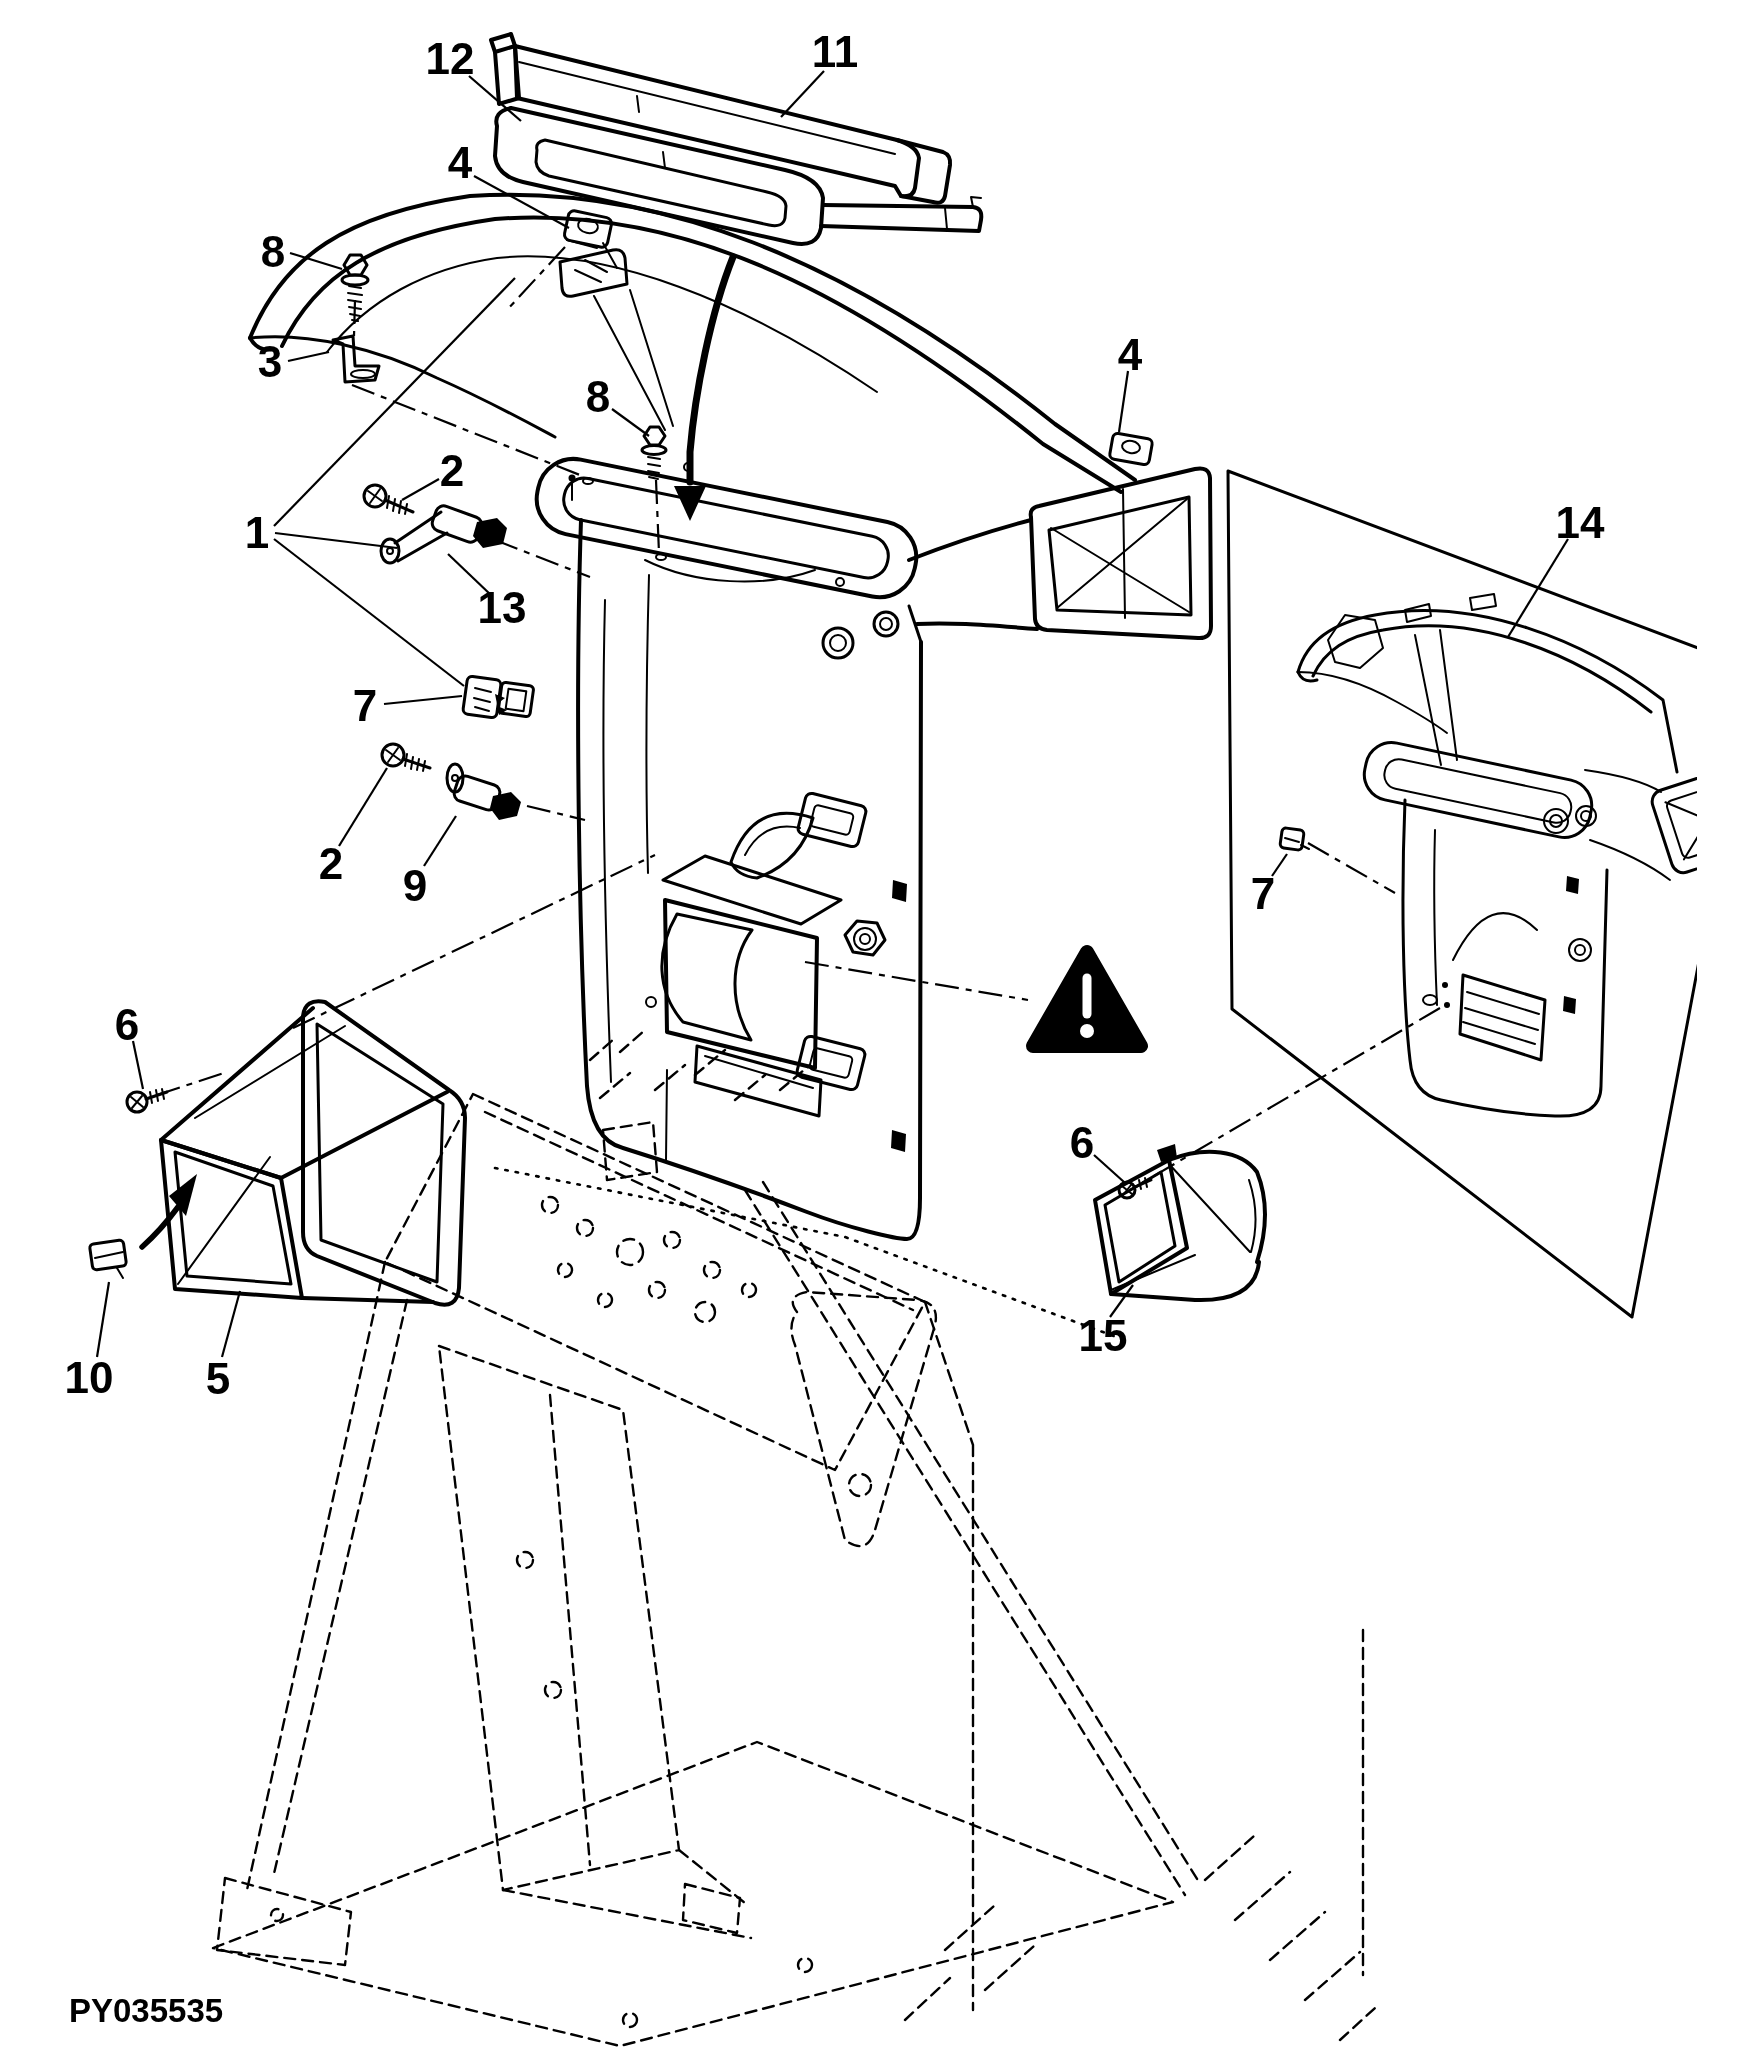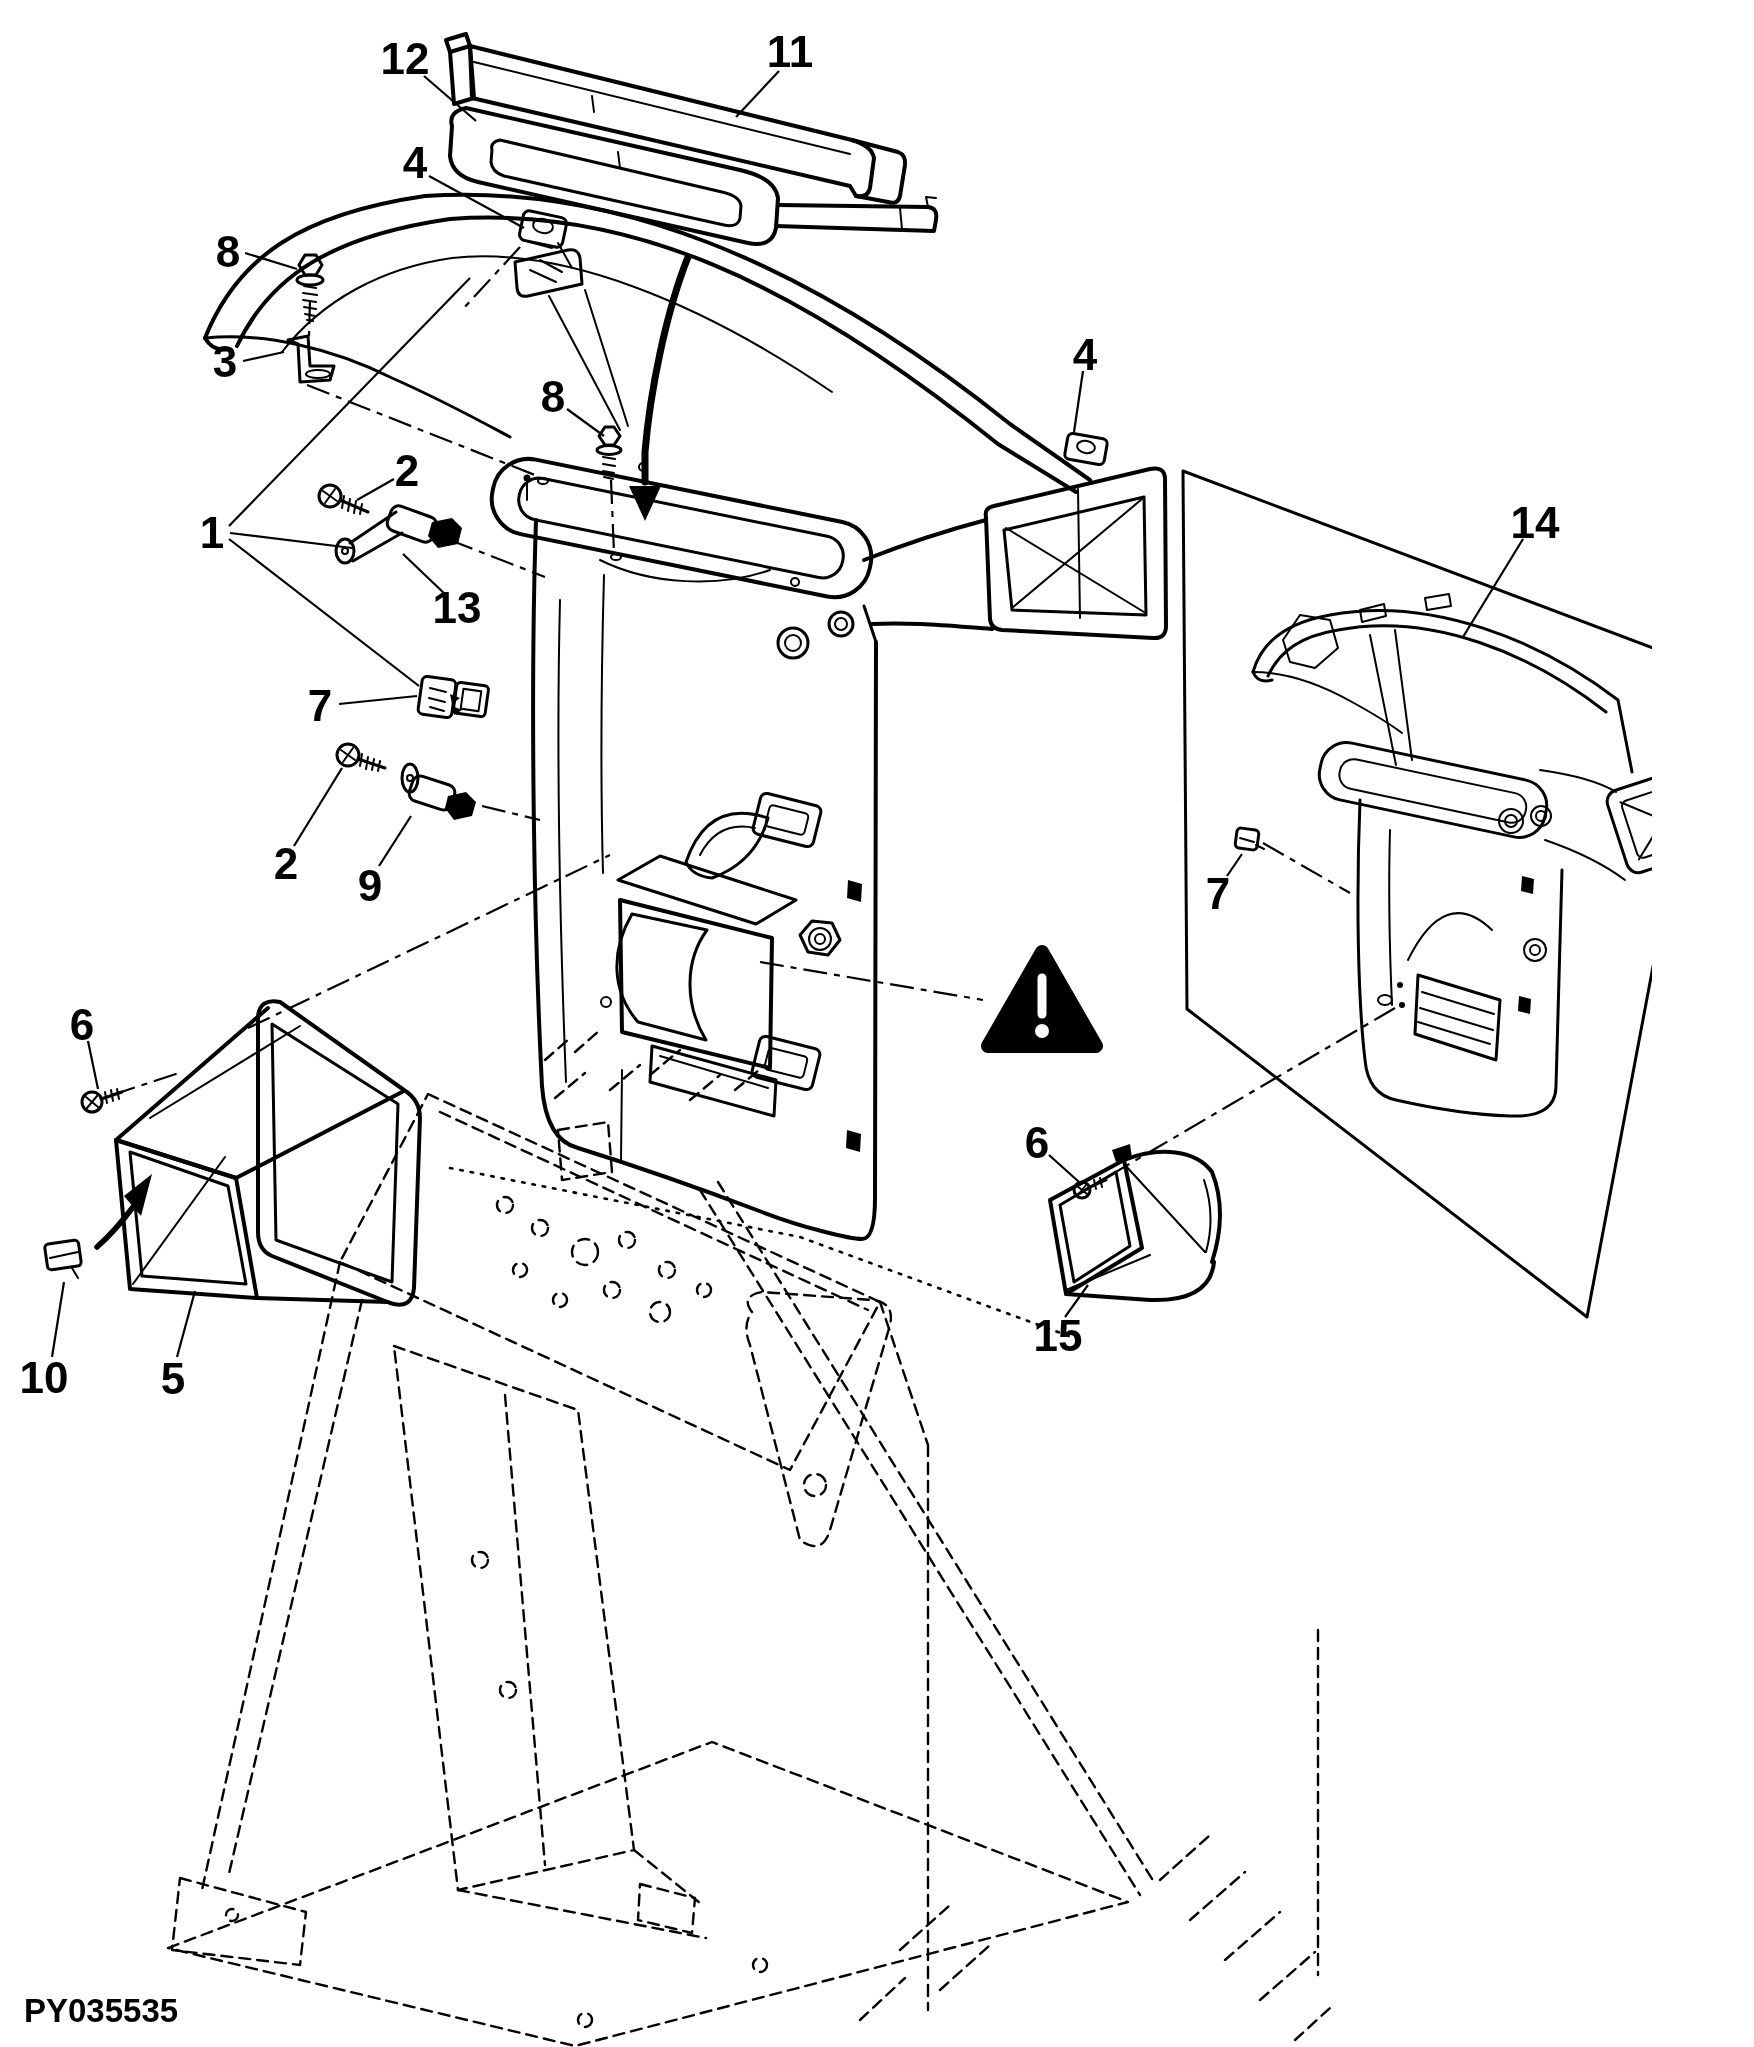--- a/index.html
+++ b/index.html
@@ -1,16 +1,16 @@
 <!DOCTYPE html>
 <html><head>
 <meta charset="utf-8">
 <style>
   html,body{margin:0;padding:0;background:#fff;}
-  .stage{width:1652px;height:2047px;position:relative;background:#4d7c0f;overflow:hidden;}
+  .stage{width:1652px;height:2047px;position:relative;background:#4d7c0f;overflow:hidden;margin-left:45px;}
   svg{display:block;}
   .s4{fill:none;stroke:#000;stroke-width:4;stroke-linecap:round;stroke-linejoin:round;}
   .s3{fill:none;stroke:#000;stroke-width:3;stroke-linecap:round;stroke-linejoin:round;}
   .s2{fill:none;stroke:#000;stroke-width:2;stroke-linecap:round;stroke-linejoin:round;}
   .fb{fill:#000;stroke:none;}
   .ph{fill:none;stroke:#000;stroke-width:2.4;stroke-dasharray:11 7;stroke-linecap:round;stroke-linejoin:round;}
   .cl{fill:none;stroke:#000;stroke-width:2.2;stroke-dasharray:24 7 6 7;}
   .dot{fill:none;stroke:#000;stroke-width:2.6;stroke-dasharray:2.5 8;stroke-linecap:round;}
   .leader{fill:none;stroke:#000;stroke-width:2.2;}
   .callout{font:700 44px "Liberation Sans", sans-serif;fill:#000;text-anchor:middle;dominant-baseline:central;}

